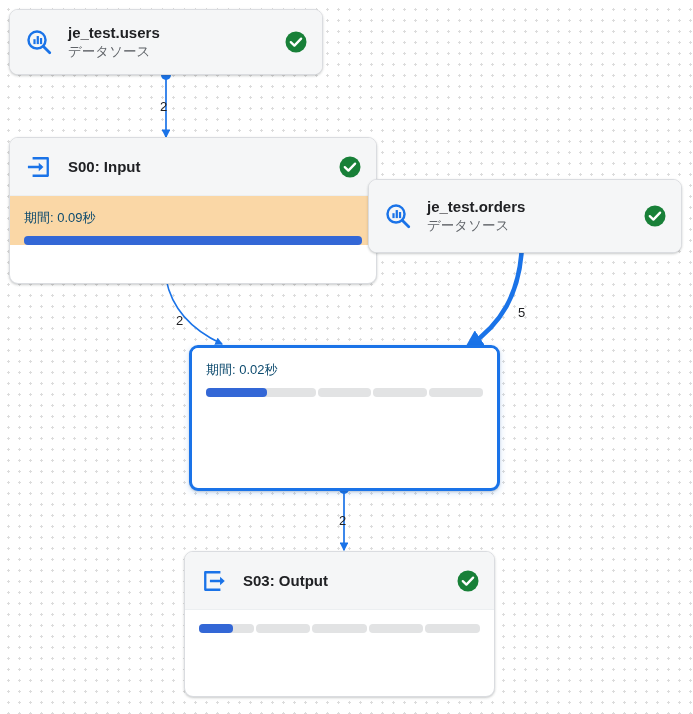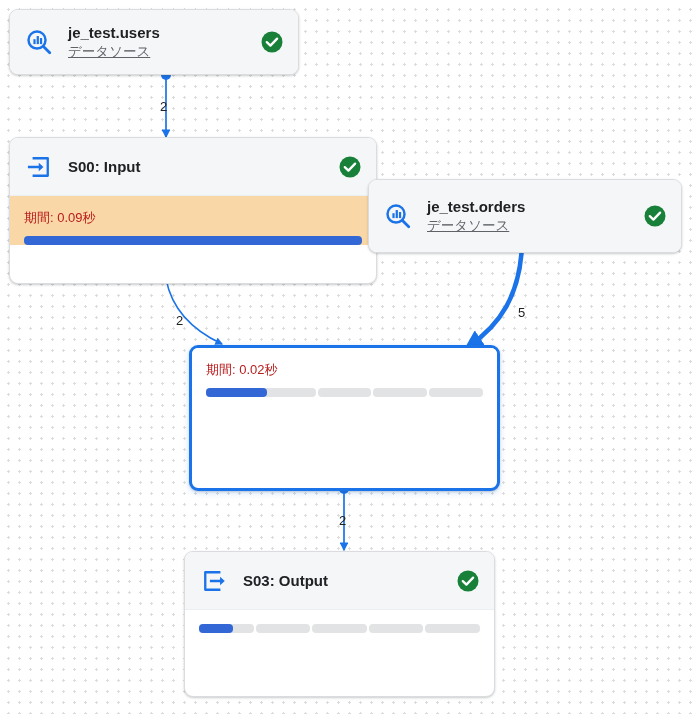--- a/index.html
+++ b/index.html
@@ -88,21 +88,20 @@
     color: #202124;
     line-height: 19px;
     white-space: nowrap;
   }
   .node-subtitle {
     font-size: 13.5px;
     font-weight: normal;
     color: #5f6368;
     line-height: 19px;
     white-space: nowrap;
-    text-decoration: underline;
   }
 
   .status-badge {
     flex: 0 0 auto;
     width: 24px;
     height: 24px;
     margin-left: 10px;
   }
   .status-badge svg { display: block; }
 
@@ -110,21 +109,21 @@
   .node-body {
     box-sizing: border-box;
     padding: 14px 14px 0 14px;
     background: #ffffff;
   }
   .node-body.highlight {
     background: #fad7a6;
   }
   .duration-label {
     font-size: 13px;
-    color: #b91c1c;
+    color: #0c4a6e;
     line-height: 16px;
     margin-bottom: 10px;
     white-space: nowrap;
   }
   .progress-track {
     position: relative;
     height: 9px;
     width: 100%;
     display: flex;
     gap: 2px;
@@ -189,21 +188,21 @@
       <circle cx="344" cy="489" r="5" fill="#1a73e8"></circle>
       <path d="M 344 489 L 344 550" stroke="#1a73e8" stroke-width="1.7" fill="none" marker-end="url(#arrowThin)"></path>
     </g>
   </svg>
 
   <div class="edge-label" style="left:160px; top:100px;">2</div>
   <div class="edge-label" style="left:176px; top:314px;">2</div>
   <div class="edge-label" style="left:518px; top:306px;">5</div>
   <div class="edge-label" style="left:339px; top:514px;">2</div>
 
-  <div class="node plain" style="left:9px; top:9px; width:290px; height:66px;">
+  <div class="node plain" style="left:9px; top:9px; width:314px; height:66px;">
     <div class="node-header">
       <span class="node-icon">
         <svg width="28" height="28" viewBox="0 0 24 24">
           <circle cx="10.3" cy="10.3" r="7.3" fill="none" stroke="#1a73e8" stroke-width="2.1"></circle>
           <rect x="7.2" y="9.6" width="1.9" height="4.2" fill="#1a73e8"></rect>
           <rect x="10.0" y="6.9" width="1.9" height="6.9" fill="#1a73e8"></rect>
           <rect x="12.8" y="8.6" width="1.9" height="5.2" fill="#1a73e8"></rect>
           <line x1="15.6" y1="15.6" x2="21.2" y2="21.2" stroke="#1a73e8" stroke-width="2.4" stroke-linecap="round"></line>
         </svg>
       </span>

